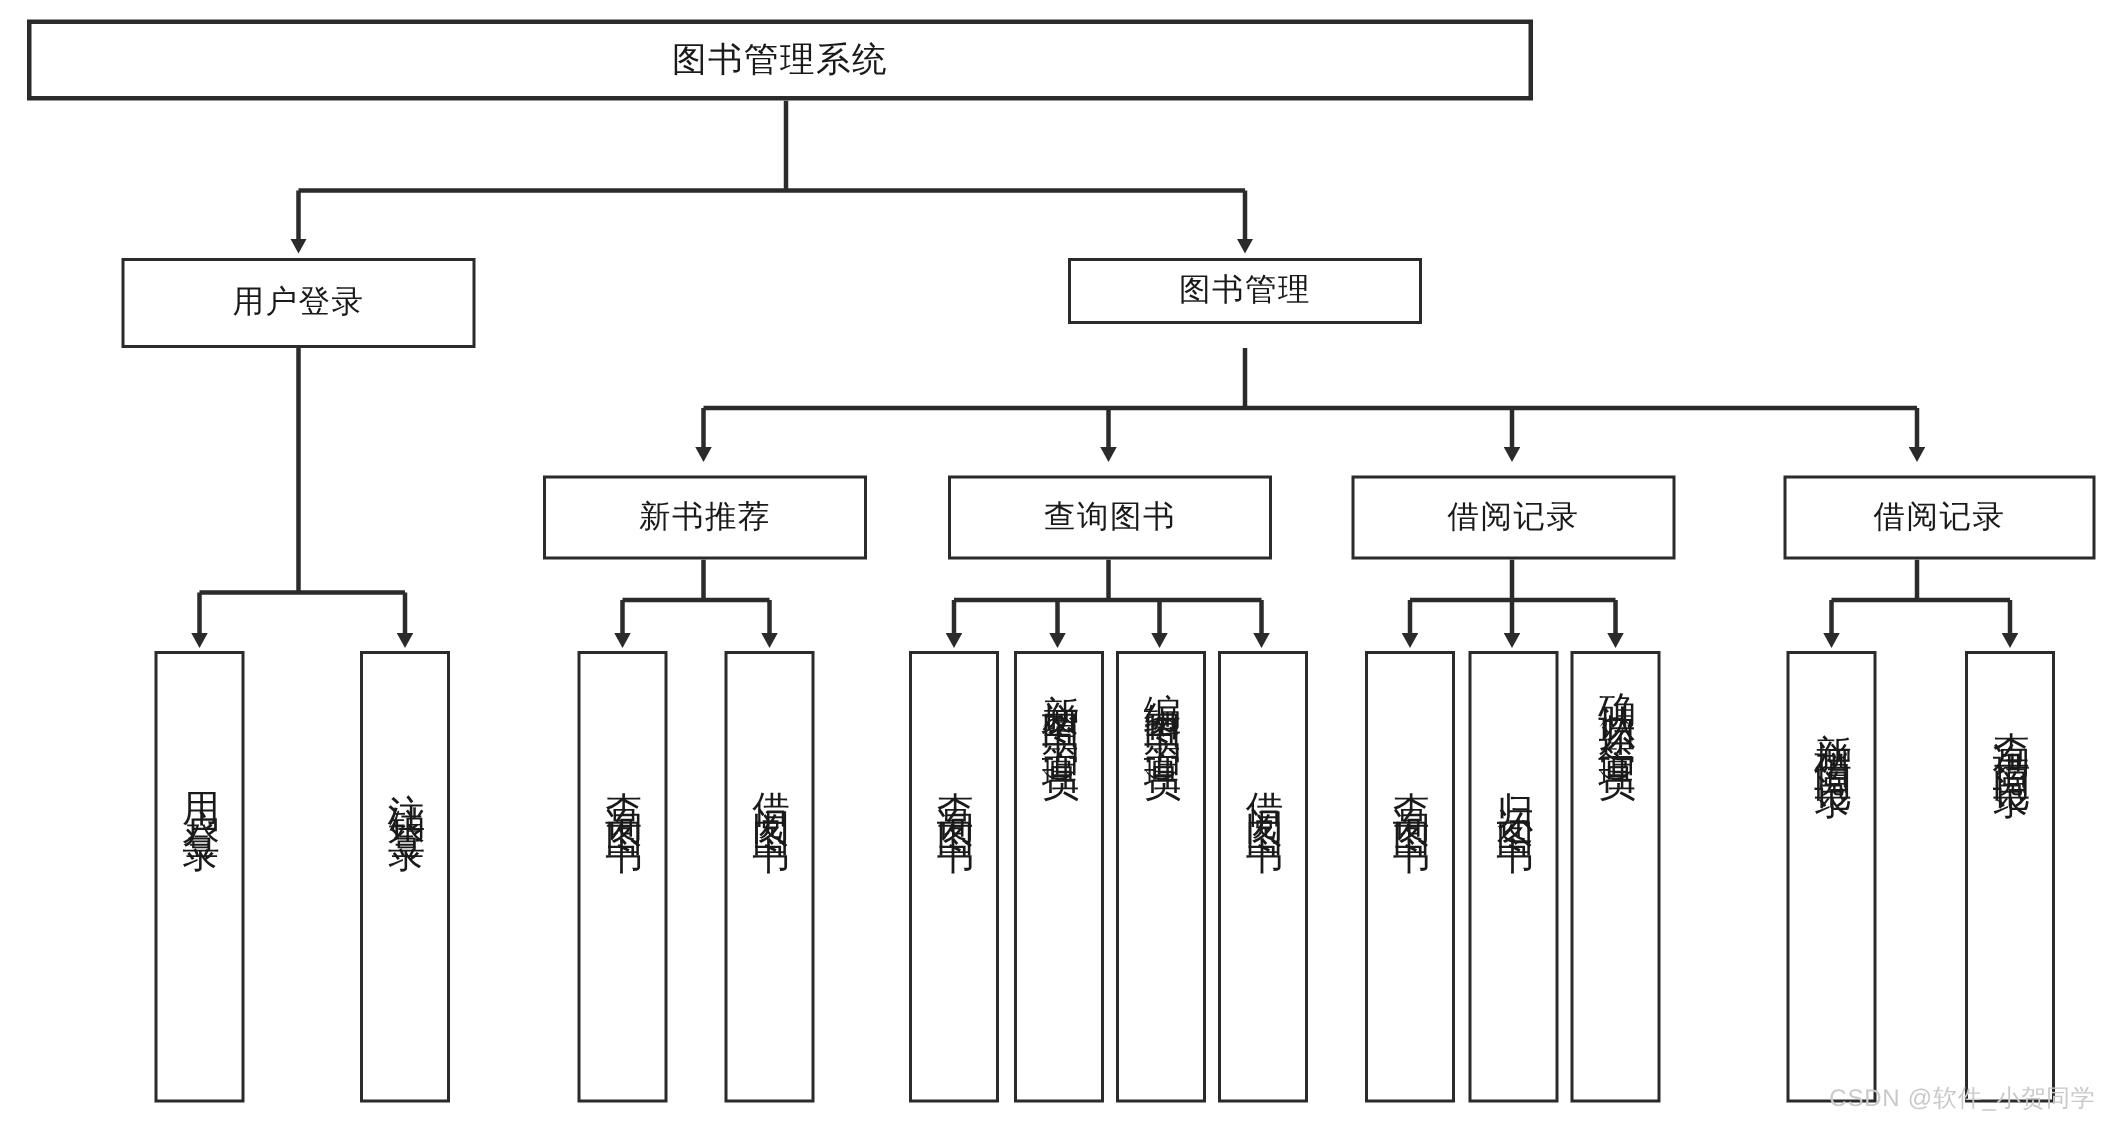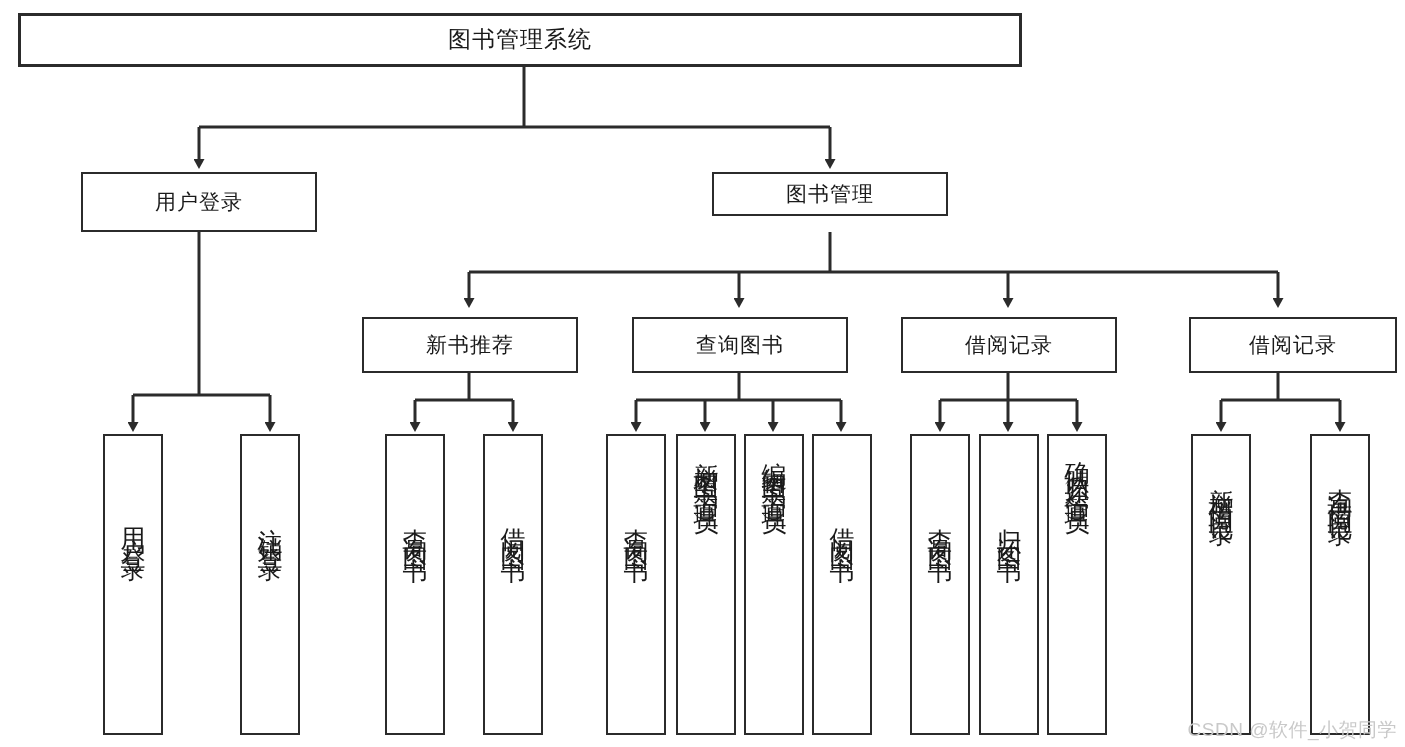--- a/index.html
+++ b/index.html
@@ -68,21 +68,21 @@
     white-space: nowrap;
     display: block;
   }
   .node.leaf.short .v-label {
     letter-spacing: 10px;
   }
   .watermark {
     position: absolute;
     right: 8px;
     bottom: 4px;
-    font-size: 19px;
+    font-size: 16px;
     color: #c9c9c9;
     letter-spacing: 0.5px;
     white-space: nowrap;
     user-select: none;
   }
 </style>
 </head>
 <body>
 
 <div id="canvas">

